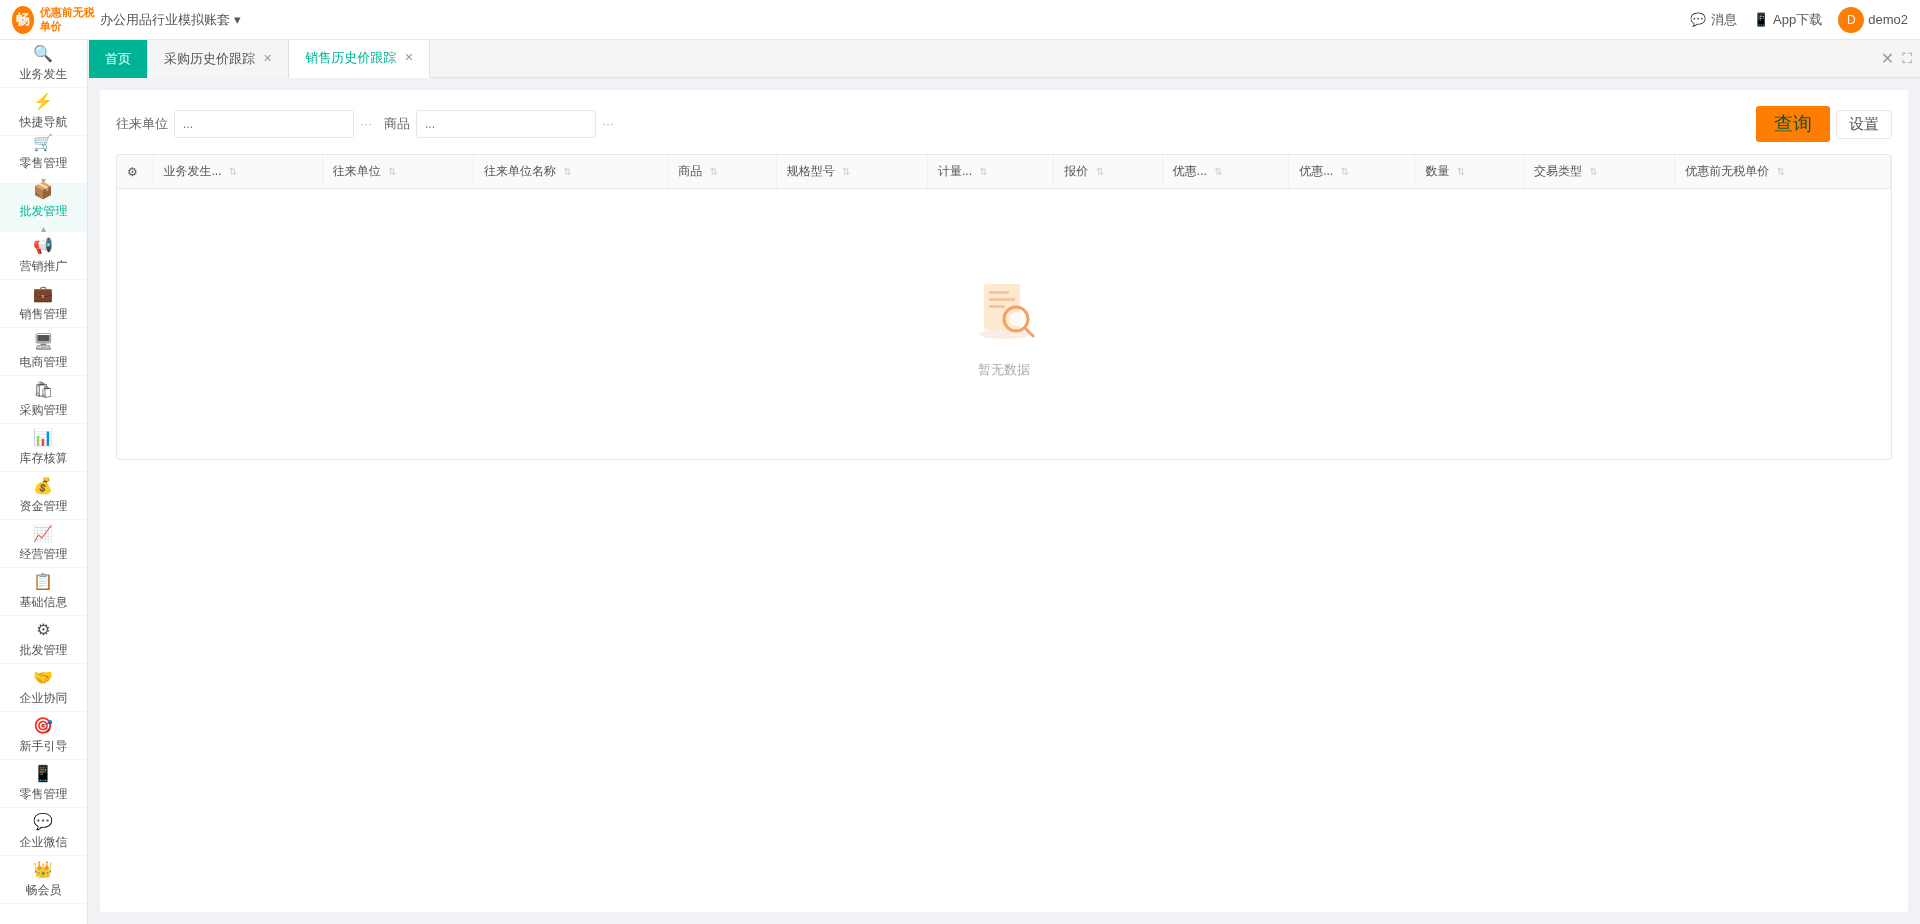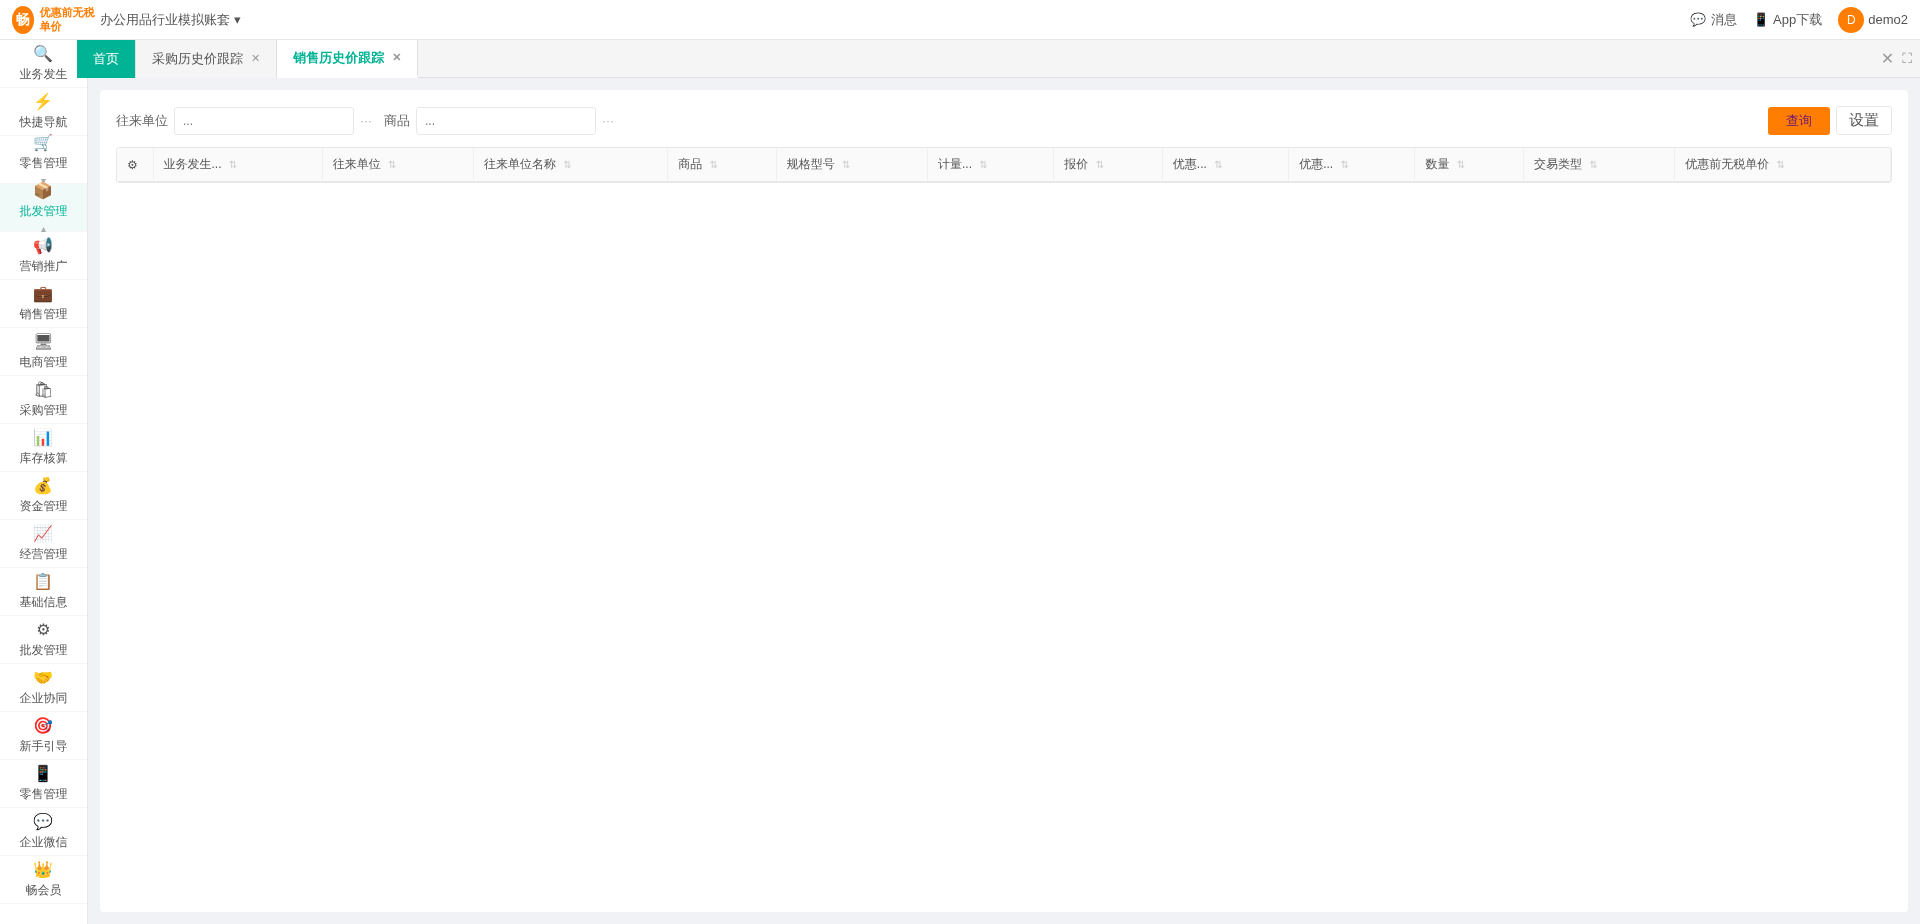--- a/index.html
+++ b/index.html
@@ -76,42 +76,42 @@
     }
 
     
     .tab-bar {
       height: 38px;
       background: #f5f5f5;
       display: flex;
       align-items: center;
       position: fixed;
       top: 40px;
-      left: 77px;
+      left: 89px;
       right: 0;
       z-index: 99;
       border-bottom: 1px solid #e0e0e0;
     }
     .tab-item {
       height: 38px;
       padding: 0 16px;
       display: flex;
       align-items: center;
       gap: 6px;
       cursor: pointer;
       font-size: 13px;
       color: #555;
       border-right: 1px solid #e0e0e0;
       background: #f5f5f5;
       white-space: nowrap;
     }
     .tab-item.active {
       background: #fff;
       color: #00b395;
-      font-weight: 700;
+      font-weight: 400;
       border-bottom: 2px solid #fff;
     }
     .tab-item.home {
       background: #00b395;
       color: #fff;
     }
     .tab-close {
       font-size: 11px;
       color: #999;
       cursor: pointer;
@@ -256,26 +256,26 @@
       color: #333;
       outline: none;
     }
     .filter-ellipsis {
       color: #aaa;
       font-size: 12px;
       cursor: pointer;
     }
     .btn-query {
       background: #ff7d00;
-      color: #701a75;
+      color: #14532d;
       border: none;
       border-radius: 3px;
       padding: 5px 18px;
       cursor: pointer;
-      font-size: 13px;
+      font-size: 19px;
     }
     .btn-settings {
       background: #fff;
       color: #555;
       border: 1px solid #e8e8e8;
       border-radius: 3px;
       padding: 4px 12px;
       cursor: pointer;
       font-size: 15px;
     }
@@ -547,16 +547,34 @@
             </th>
             <th>
               优惠前无税单价 <span class="sort-icon">⇅</span>
             </th>
           </tr>
         </thead>
         <tbody id="table-body">
         </tbody>
       </table>
 
+      <div class="empty-state">
+        <div class="empty-img">
+          
+          <svg width="80" height="80" viewBox="0 0 80 80">
+            <ellipse cx="40" cy="65" rx="25" ry="5" fill="#f5dcc8" opacity="0.5"></ellipse>
+
+            <rect x="20" y="15" width="36" height="46" rx="3" fill="#fde8d0"></rect>
+            <rect x="25" y="22" width="20" height="3" rx="1" fill="#f5c5a0"></rect>
+            <rect x="25" y="29" width="26" height="3" rx="1" fill="#f5c5a0"></rect>
+            <rect x="25" y="36" width="16" height="3" rx="1" fill="#f5c5a0"></rect>
+
+            <circle cx="52" cy="50" r="12" fill="none" stroke="#f5a060" stroke-width="3"></circle>
+            <circle cx="52" cy="50" r="7" fill="#fff9f5"></circle>
+            <line x1="61" y1="59" x2="69" y2="67" stroke="#f5a060" stroke-width="3" stroke-linecap="round"></line>
+          </svg>
+        </div>
+        <span class="empty-text">暂无数据</span>
+      </div>
     </div>
 
   </div>
 </div>
 
 </body></html>

